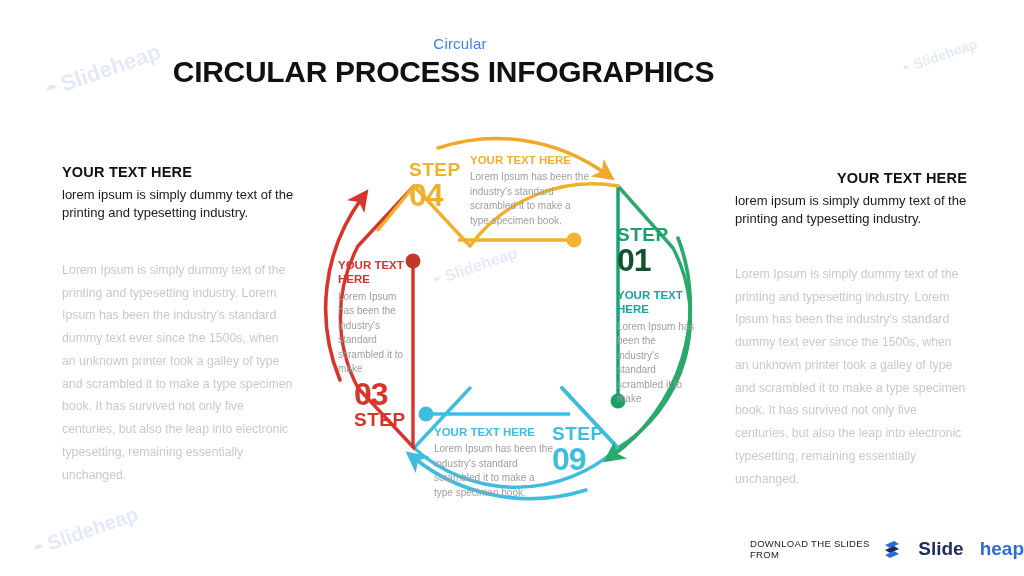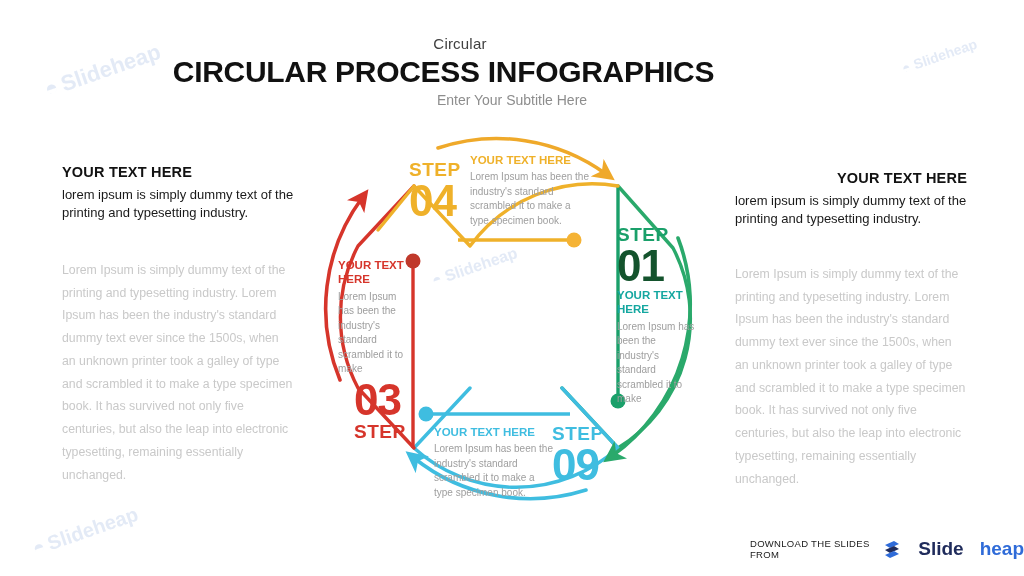--- a/index.html
+++ b/index.html
@@ -7,21 +7,21 @@
     width:1024px;height:576px;
     background:#ffffff;
     font-family:"Liberation Sans", sans-serif;
     overflow:hidden;position:relative;
   }
   .slide{position:absolute;inset:0;}
 
   
   .kicker{
     position:absolute;top:35px;left:0;width:920px;text-align:center;
-    font-size:15px;color:#404040;font-weight:400;letter-spacing:.2px;
+    font-size:15px;color:#3b82f6;font-weight:400;letter-spacing:.2px;
   }
   .title{
     position:absolute;top:55px;left:0;width:887px;text-align:center;
     font-size:30px;font-weight:bold;color:#111;letter-spacing:-0.3px;
   }
   .subtitle{
     position:absolute;top:92px;left:0;width:1024px;text-align:center;
     font-size:14px;color:#8d8d8d;font-weight:400;
   }
 
@@ -41,21 +41,21 @@
   }
   .col-right .faded{margin-top:34px;}
 
   
   .diagram{position:absolute;left:318px;top:118px;width:392px;height:392px;}
   .diagram svg{display:block;width:392px;height:392px;overflow:visible;}
 
   
   .step-label{position:absolute;font-weight:bold;line-height:1;}
   .step-word{font-size:19px;letter-spacing:.5px;}
-  .step-num{font-size:44px;letter-spacing:-1px;}
+  .step-num{font-size:32px;letter-spacing:-1px;}
 
   .blk{position:absolute;}
   .blk .hd{font-size:11.5px;font-weight:bold;line-height:1.25;margin-bottom:3px;}
   .blk .bd{font-size:10px;line-height:1.45;color:#9e9e9e;}
 
   
   .s1-label{left:617px;top:225px;color:#1aa06a;}
   .s1-label .step-num{color:#14532d;}
   .s1-blk{left:617px;top:288px;width:78px;}
   .s1-blk .hd{color:#14a7a0;}
@@ -93,21 +93,20 @@
   .footer .logo .a{color:#1f2b5b;}
   .footer .logo .b{color:#2f6bd8;}
 </style>
 </head>
 <body>
 
 <div class="slide">
 
   <div class="kicker">Circular</div>
   <div class="title">CIRCULAR PROCESS INFOGRAPHICS</div>
-  <div class="subtitle">Enter Your Subtitle Here</div>
 
   <div class="col col-left">
     <h3>YOUR TEXT HERE</h3>
     <p class="lead">lorem ipsum is simply dummy text of the printing and typesetting industry.</p>
     <p class="faded">Lorem Ipsum is simply dummy text of the printing and typesetting industry. Lorem Ipsum has been the industry's standard dummy text ever since the 1500s, when an unknown printer took a galley of type and scrambled it to make a type specimen book. It has survived not only five centuries, but also the leap into electronic typesetting, remaining essentially unchanged.</p>
   </div>
 
   <div class="col col-right">
     <h3>YOUR TEXT HERE</h3>
     <p class="lead">lorem ipsum is simply dummy text of the printing and typesetting industry.</p>

